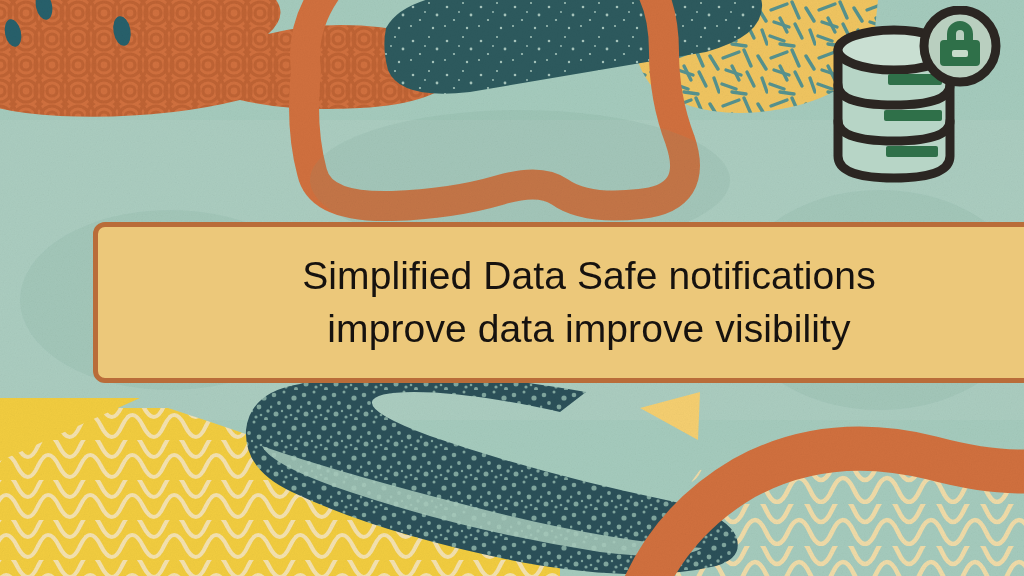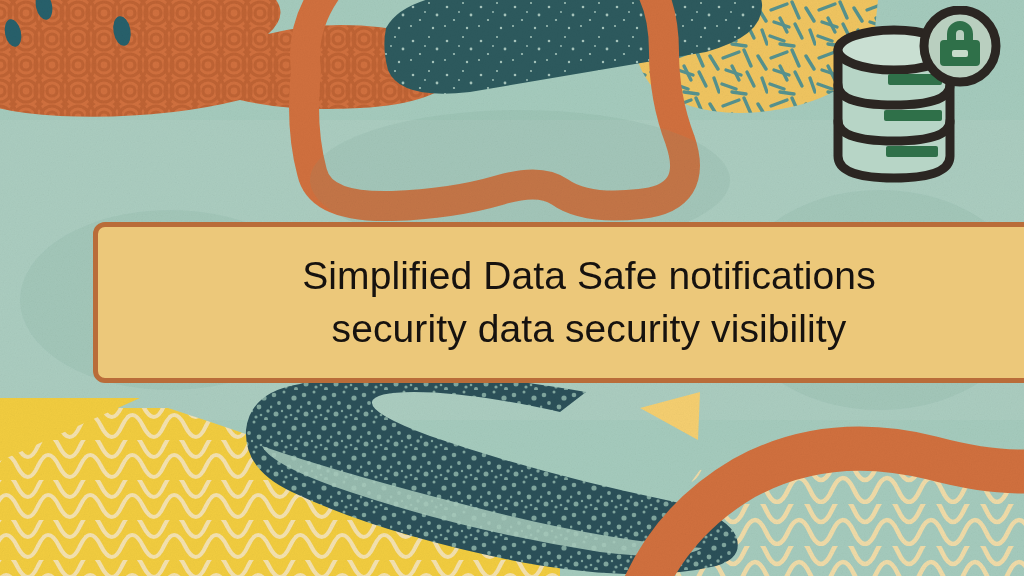--- a/index.html
+++ b/index.html
@@ -243,16 +243,16 @@
         <path d="M120 36 h28 v22 h-28 z"></path>
         <rect x="114" y="34" width="40" height="26" rx="4"></rect>
         <path d="M121 36 v-8 a13 13 0 0 1 26 0 v8 h-9 v-8 a4 4 0 0 0 -8 0 v8 z"></path>
       </g>
       <rect x="126" y="44" width="16" height="7" rx="2" fill="#c6dbcb"></rect>
     </g>
   </svg>
 
   <div class="banner">
     <div class="banner-line">Simplified Data Safe notifications</div>
-    <div class="banner-line">security data security visibility</div>
+    <div class="banner-line">improve data improve visibility</div>
   </div>
 
 </div>
 
 </body></html>

